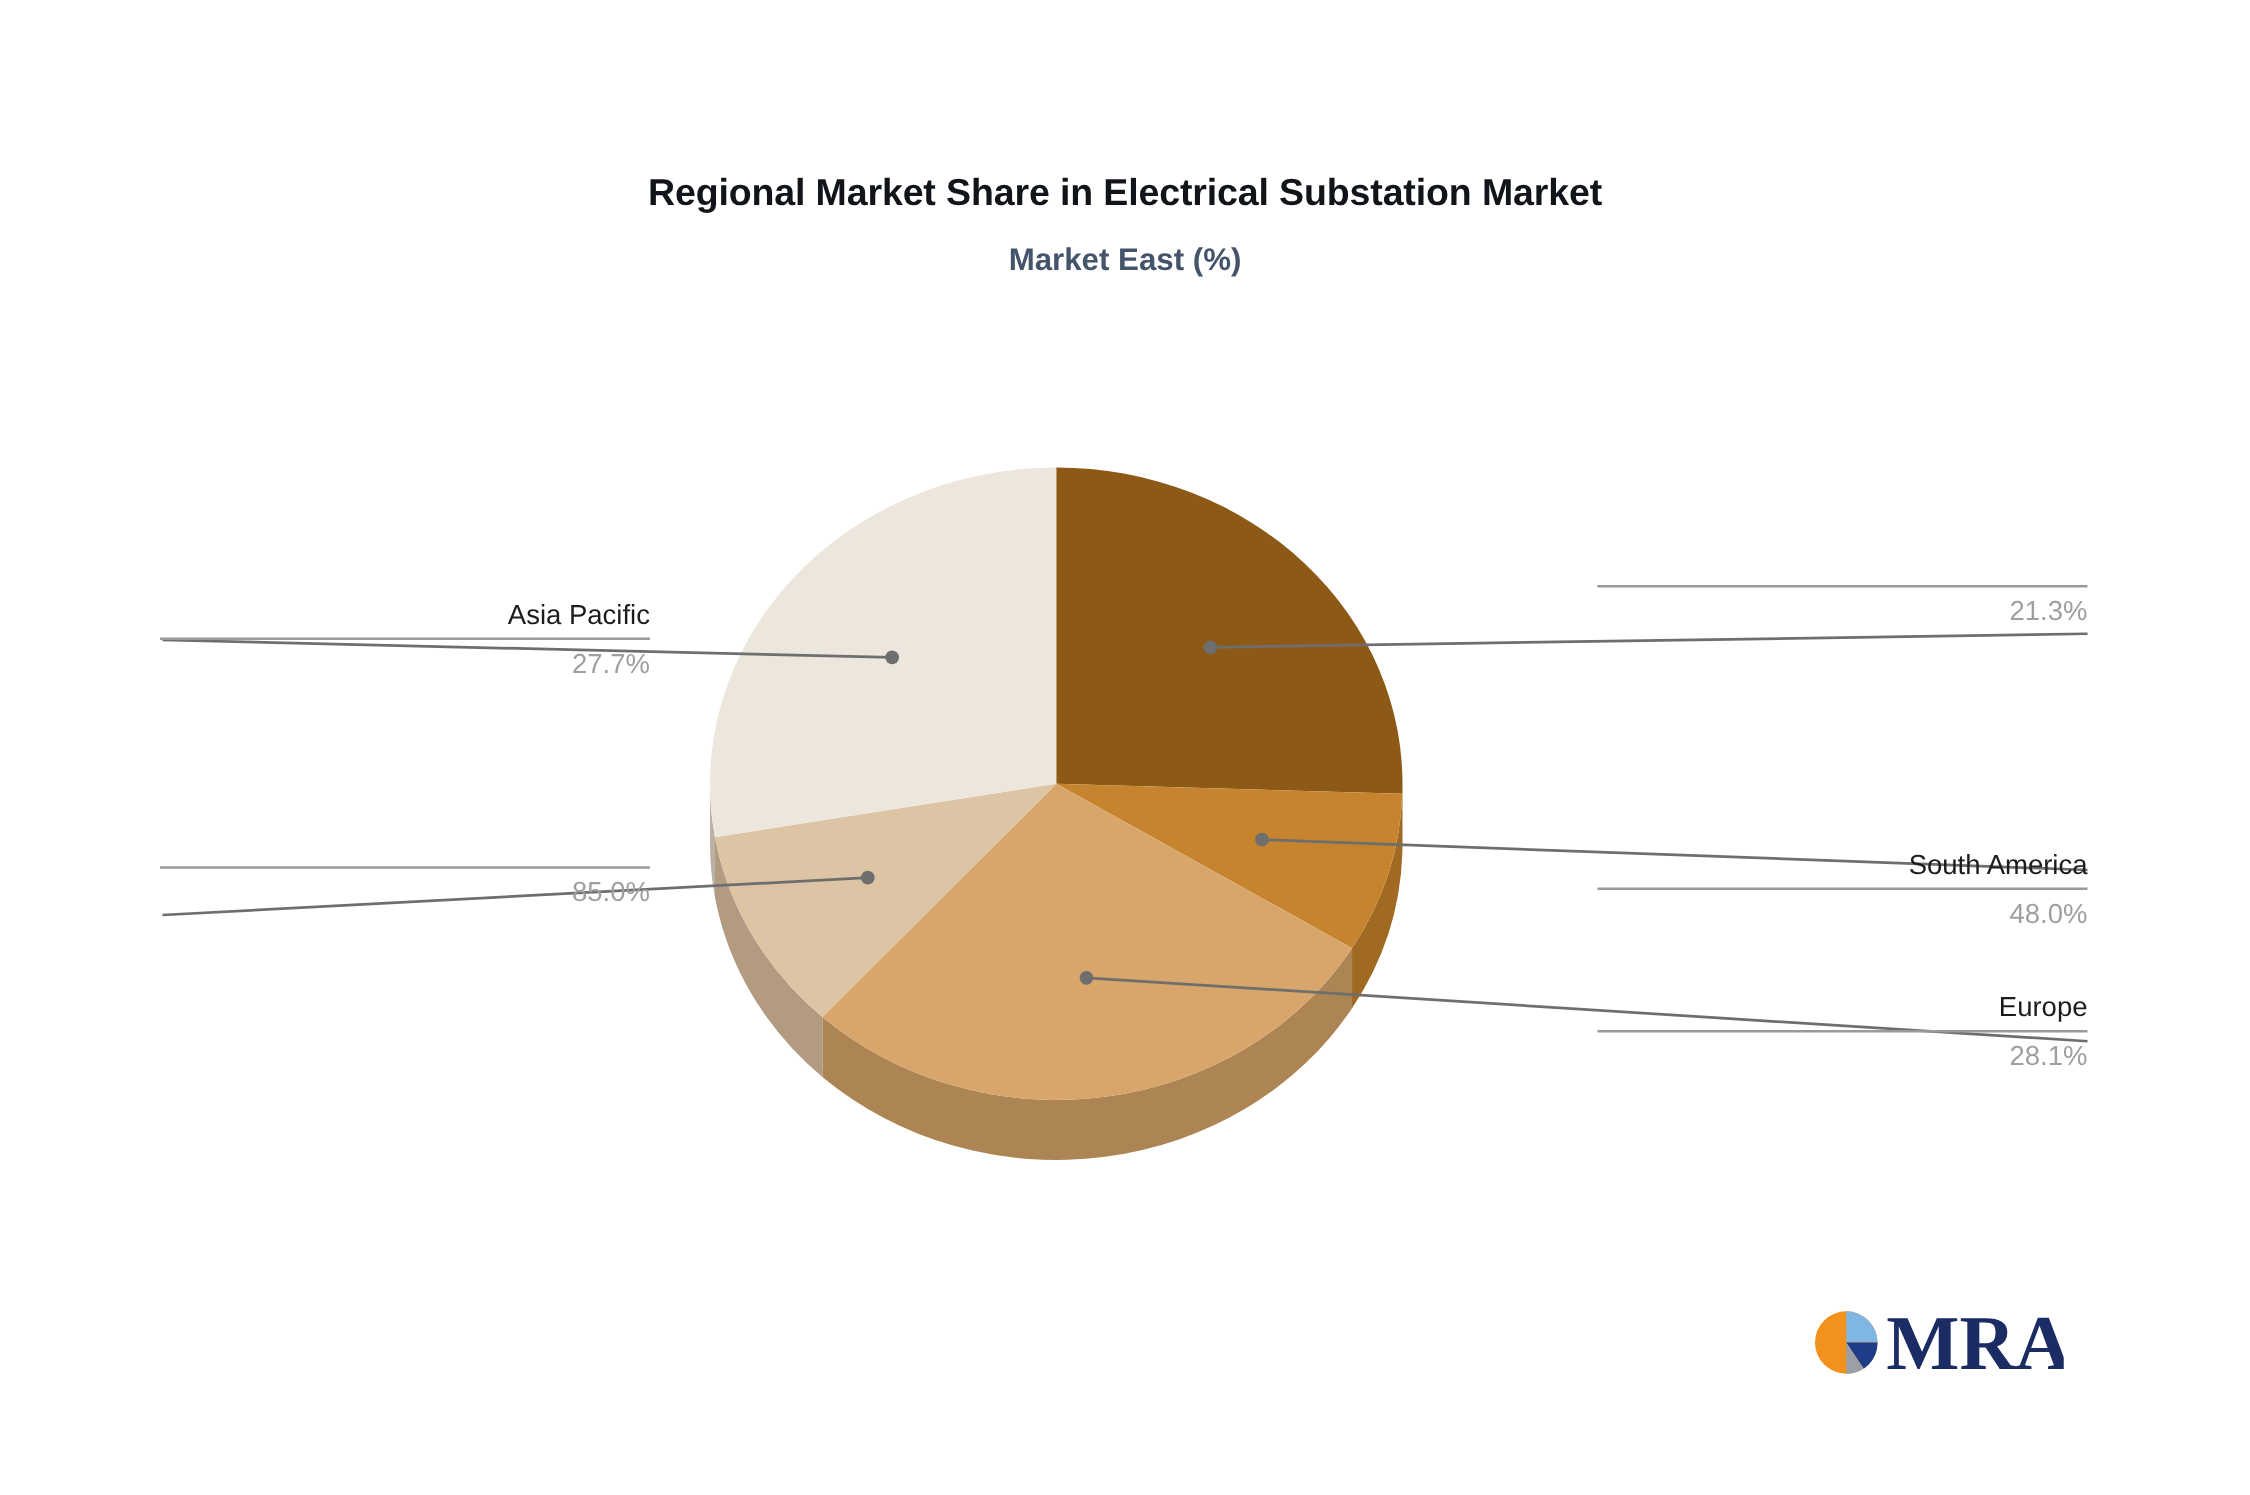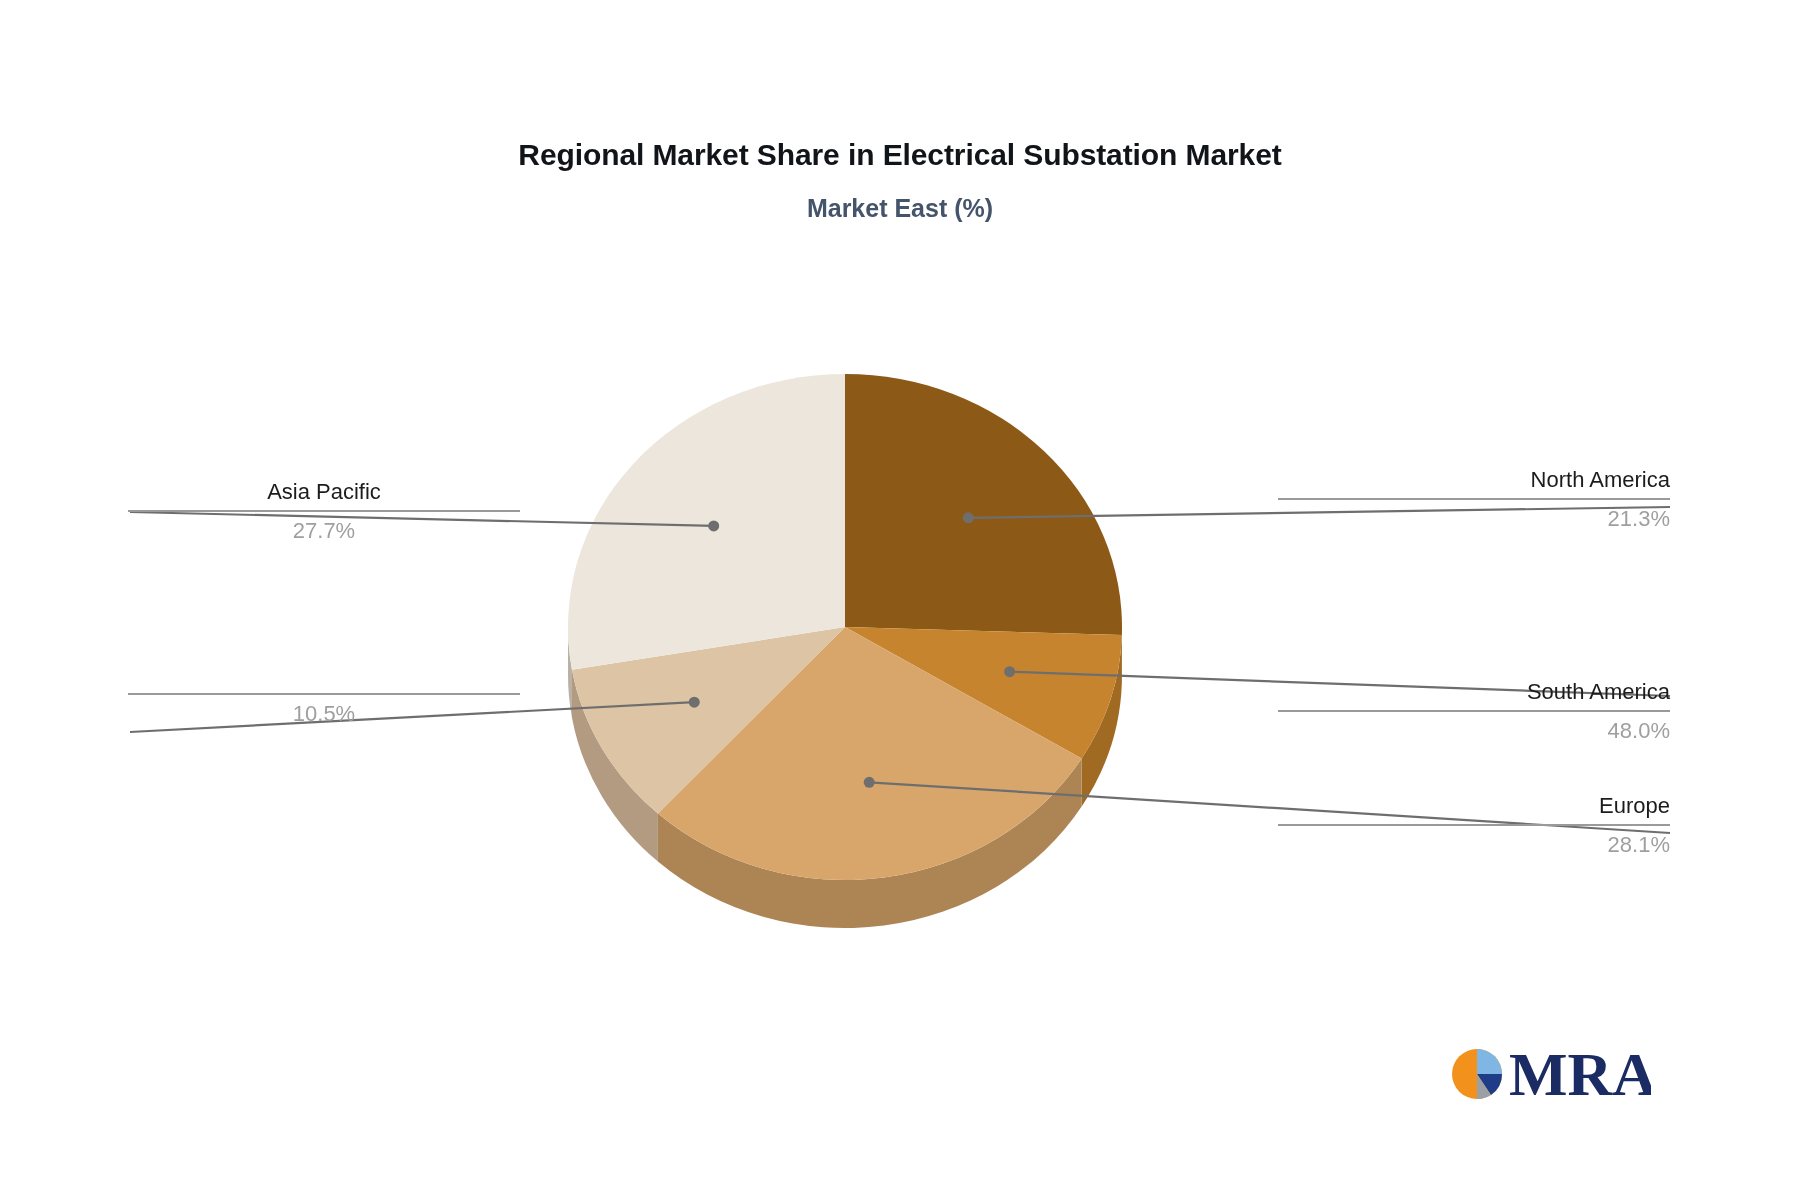--- a/index.html
+++ b/index.html
@@ -67,21 +67,21 @@
     margin-top: 3px;
     margin-bottom: 4px;
     width: 100%;
   }
   .callout .cl-value {
     font-size: 22px;
     color: #9f9f9f;
     line-height: 30px;
   }
   .callout.left .cl-name,
-  .callout.left .cl-value { text-align: center; }
+  .callout.left .cl-value { text-align: right; }
   .callout.right .cl-name,
   .callout.right .cl-value { text-align: right; }
 
   #callout-asia-pacific        { left: 128px;  top: 477px; }
   #callout-middle-east-africa  { left: 128px;  top: 690px; }
   #callout-north-america       { left: 1278px; top: 465px; }
   #callout-south-america       { left: 1278px; top: 654px; margin-top: 23px; }
   #callout-europe              { left: 1278px; top: 791px; }
 
   
@@ -150,25 +150,24 @@
   </svg>
 
   <div class="callout left" id="callout-asia-pacific">
     <div class="cl-name">Asia Pacific</div>
     <div class="cl-rule"></div>
     <div class="cl-value">27.7%</div>
   </div>
 
   <div class="callout left" id="callout-middle-east-africa">
     <div class="cl-rule"></div>
-    <div class="cl-value">10.5%</div>
+    <div class="cl-value">85.0%</div>
   </div>
 
   <div class="callout right" id="callout-north-america">
-    <div class="cl-name">North America</div>
     <div class="cl-rule"></div>
     <div class="cl-value">21.3%</div>
   </div>
 
   <div class="callout right" id="callout-south-america">
     <div class="cl-name">South America</div>
     <div class="cl-rule"></div>
     <div class="cl-value">48.0%</div>
   </div>
 

